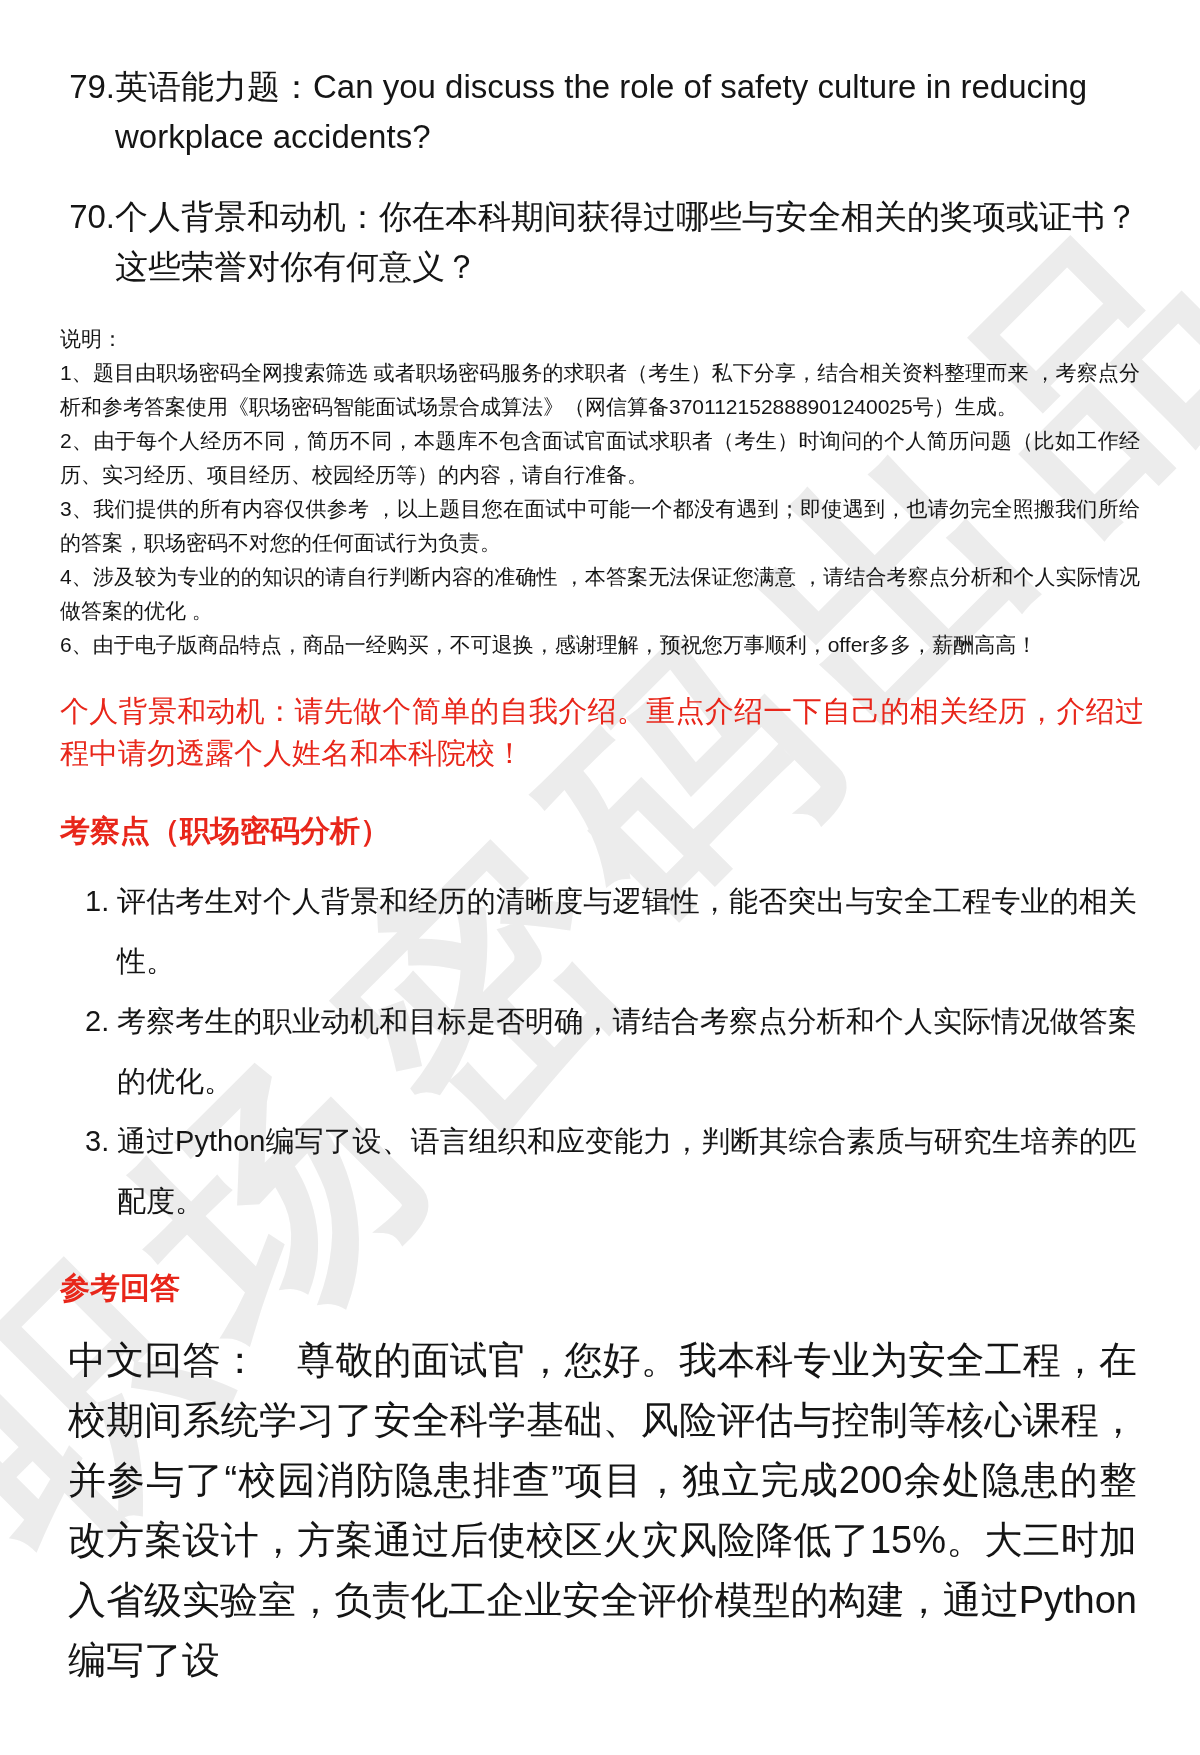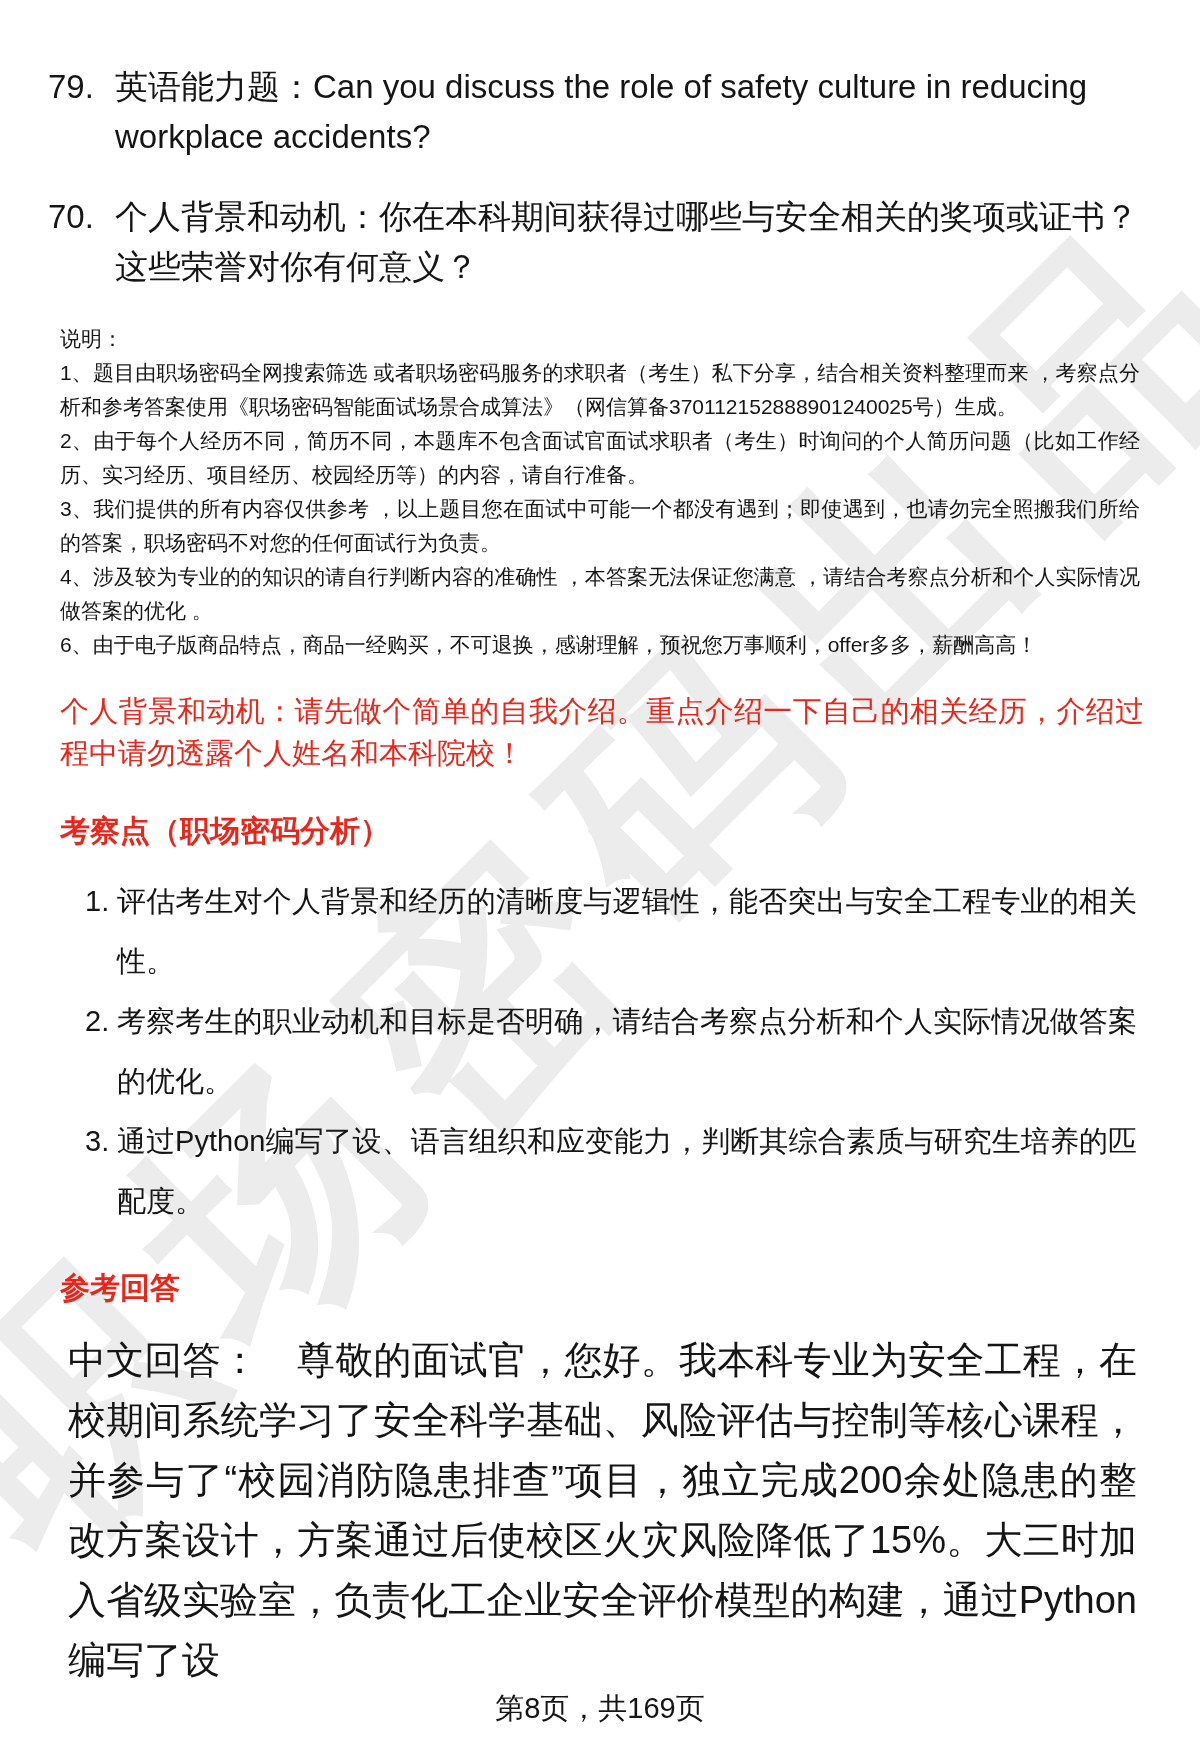--- a/index.html
+++ b/index.html
@@ -20,21 +20,21 @@
     font-size: 255px; font-weight: bold; letter-spacing: 38px;
     color: var(--watermark-gray, #ececec);
     white-space: nowrap; pointer-events: none; user-select: none;
   }
 
   .content { position: relative; z-index: 1; }
 
   
   .questions { list-style: none; margin: 0; padding: 62px 58px 0 48px; }
   .question { display: flex; font-size: 33px; line-height: 50px; margin-bottom: 30px; }
-  .q-num { flex: none; width: 67px; }
+  .q-num { flex: none; width: 67px; text-align: right; }
   .q-text { flex: 1; }
 
   
   .notes { margin: 20px 60px 0 60px; font-size: 21px; line-height: 34px; text-align: justify; }
   .notes p { margin: 0; }
 
   
   .highlight {
     margin: 28px 56px 0 60px;
     font-size: 29px; line-height: 42px; font-weight: normal;
@@ -113,15 +113,14 @@
         <span class="li-text">通过Python编写了设、语言组织和应变能力，判断其综合素质与研究生培养的匹配度。</span>
       </li>
     </ol>
 
     <h2 class="red-heading">参考回答</h2>
 
     <p class="answer-body">中文回答：　尊敬的面试官，您好。我本科专业为安全工程，在校期间系统学习了安全科学基础、风险评估与控制等核心课程，并参与了“校园消防隐患排查”项目，独立完成200余处隐患的整改方案设计，方案通过后使校区火灾风险降低了15%。大三时加入省级实验室，负责化工企业安全评价模型的构建，通过Python编写了设</p>
 
   </main>
 
-  <footer class="page-footer">第8页，共169页</footer>
 
 </div>
 
 </body></html>

